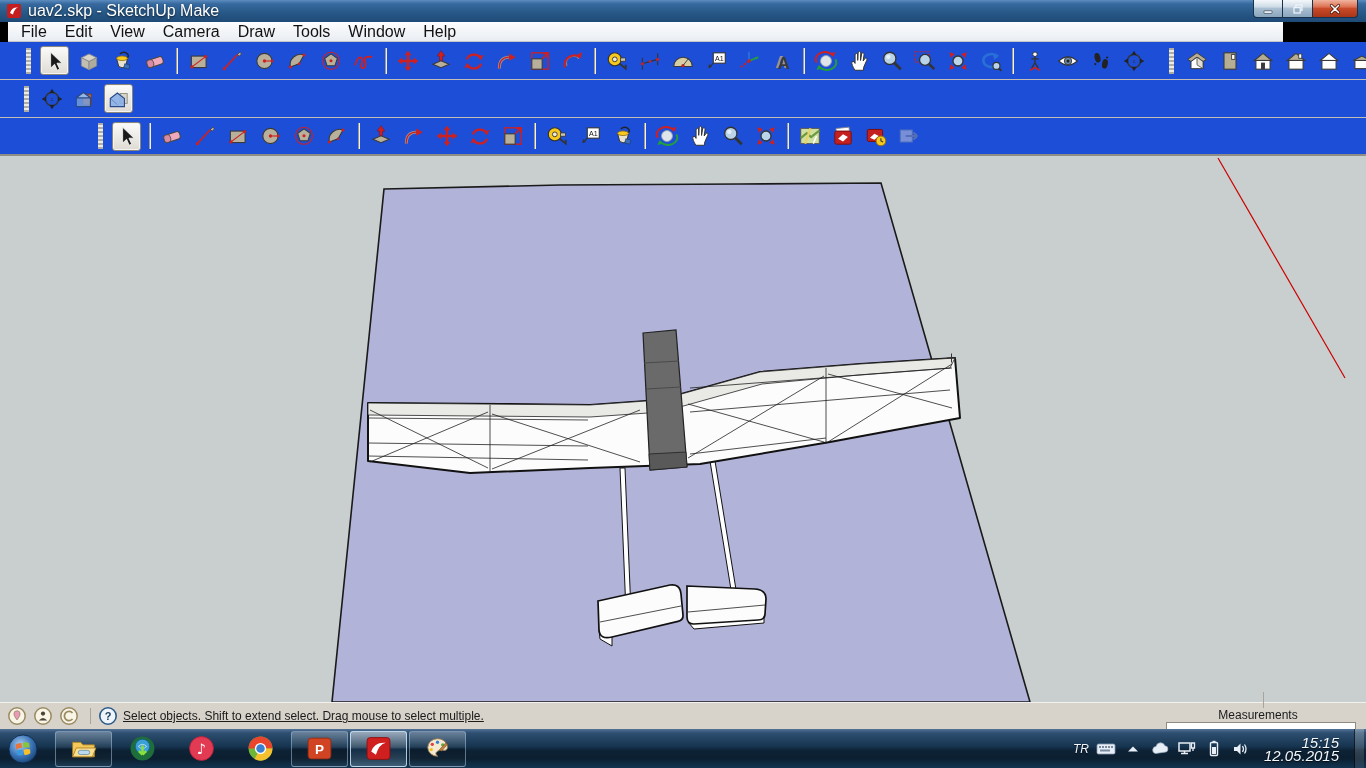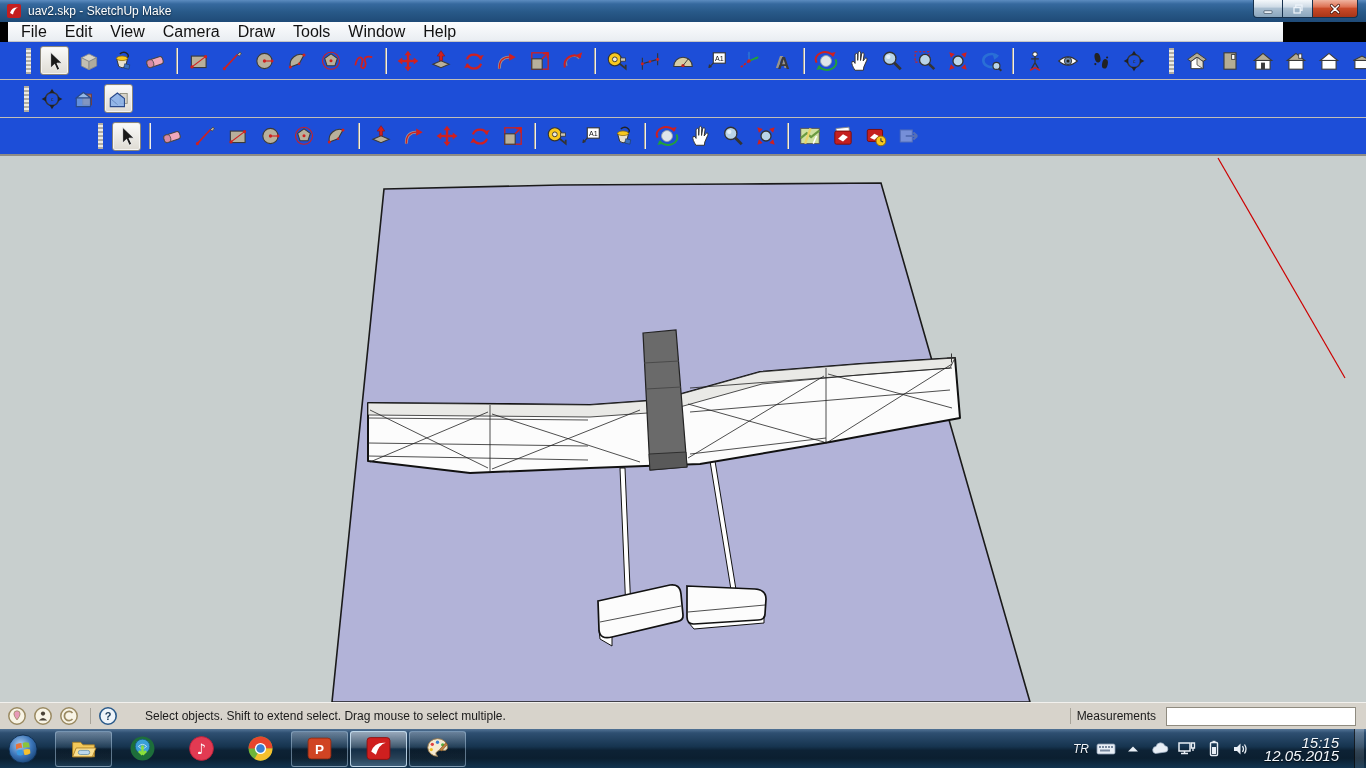--- a/index.html
+++ b/index.html
@@ -3,21 +3,21 @@
 <meta charset="utf-8">
 <style>
   html,body{margin:0;padding:0;}
   body{width:1366px;height:768px;overflow:hidden;position:relative;background:#000;
        font-family:"Liberation Sans",sans-serif;}
   
   .titlebar{position:absolute;left:0;top:0;width:1366px;height:22px;
     background:linear-gradient(180deg,#5c8cc0 0%,#36699e 18%,#285988 55%,#1f4a77 100%);
     display:flex;align-items:center;padding-left:6px;box-sizing:border-box;}
   .app-ic{width:16px;height:16px;flex:0 0 auto;}
-  .title-text{color:#fff;font-size:12px;margin-left:6px;text-shadow:0 1px 2px rgba(0,0,0,.65);white-space:nowrap;}
+  .title-text{color:#fff;font-size:16px;margin-left:6px;text-shadow:0 1px 2px rgba(0,0,0,.65);white-space:nowrap;}
   .win-controls{position:absolute;right:8px;top:0;display:flex;}
   .wc{height:18px;border:1px solid #17324e;border-top:none;display:flex;align-items:center;justify-content:center;box-sizing:border-box;}
   .wc svg{display:block;}
   .wc-min{width:30px;border-radius:0 0 0 4px;background:linear-gradient(#f4f8fb,#cfdbe6 40%,#a9bed0 50%,#8aa6bd);}
   .wc-restore{width:29px;border-left:none;border-right:none;background:linear-gradient(#f4f8fb,#cfdbe6 40%,#a9bed0 50%,#8aa6bd);}
   .wc-close{width:46px;border-radius:0 0 4px 0;background:linear-gradient(#f0b4a0,#dd7254 40%,#c94a28 50%,#a83518);}
   
   .menubar{position:absolute;top:22px;left:8px;width:1275px;height:20px;
     background:linear-gradient(#fcfdfe,#e9edf2);border-bottom:1px solid #c6c6c6;
     display:flex;align-items:center;padding-left:4px;box-sizing:border-box;font-size:16px;color:#111;}
@@ -36,22 +36,22 @@
     background:repeating-linear-gradient(180deg,#b0aca2 0 2px,#eceae4 2px 4px);}
   
   .viewport{position:absolute;top:156px;left:0;width:1366px;height:546px;}
   .viewport svg{display:block;}
   
   .statusbar{position:absolute;top:702px;left:0;width:1366px;height:27px;background:#d7d3cb;
     border-top:1px solid #f2f1ee;display:flex;align-items:center;padding:0 6px;box-sizing:border-box;
     font-size:12px;color:#1a1a1a;}
   .st-ic{width:22px;height:22px;margin-right:4px;flex:0 0 auto;display:flex;}
   .st-div{width:1px;height:16px;background:#a8a49a;margin:0 6px;flex:0 0 auto;}
-  .st-msg{margin-left:22px;white-space:nowrap;}
-  .st-right{margin-left:auto;display:flex;align-items:center;}
+  .st-msg{white-space:nowrap;text-decoration:underline;}
+  .st-right{margin-left:auto;display:flex;align-items:center;flex-direction:column;}
   .meas-label{margin-right:10px;}
   .meas-input{width:190px;height:19px;border:1px solid #8f8b80;background:#fff;
     font-family:"Liberation Sans",sans-serif;font-size:12px;box-sizing:border-box;margin-right:4px;}
   
   .taskbar{position:absolute;top:729px;left:0;width:1366px;height:39px;
     background:linear-gradient(180deg,#527396 0%,#2e4f71 10%,#16344f 45%,#0d2235 55%,#0b1f30 75%,#123450 100%);
     display:flex;align-items:center;}
   .tk-start{width:46px;height:39px;display:flex;align-items:center;justify-content:center;margin-right:8px;flex:0 0 auto;}
   .tk-btn{width:57px;height:36px;margin:1px;display:flex;align-items:center;justify-content:center;
     border-radius:3px;box-sizing:border-box;flex:0 0 auto;}

